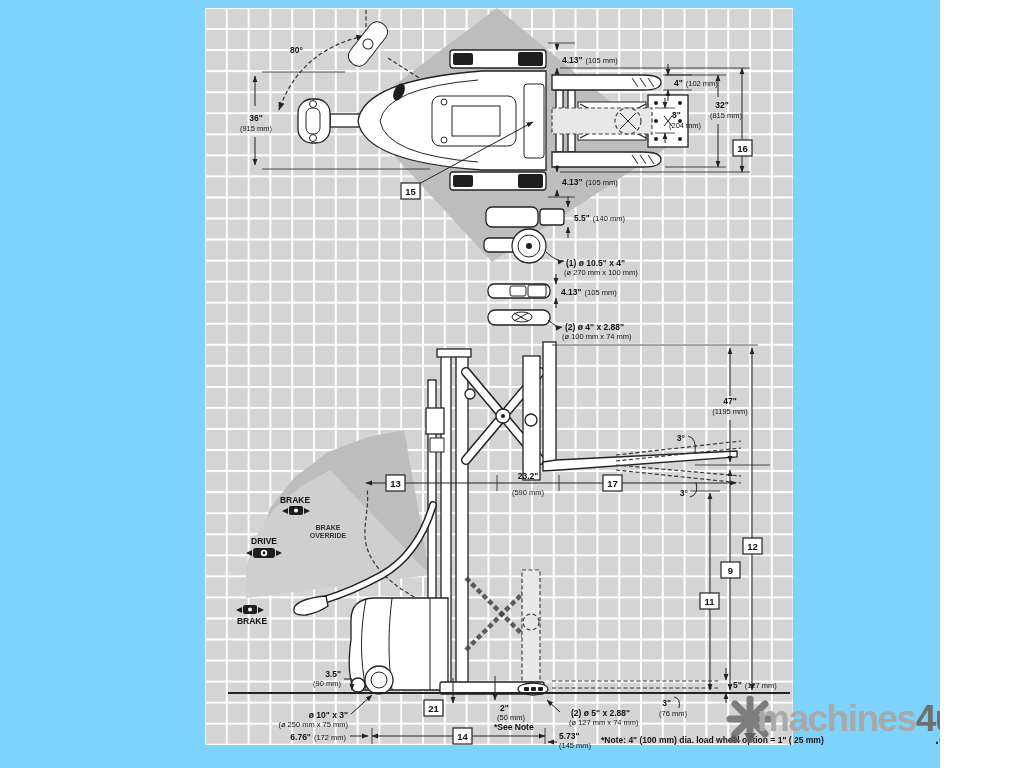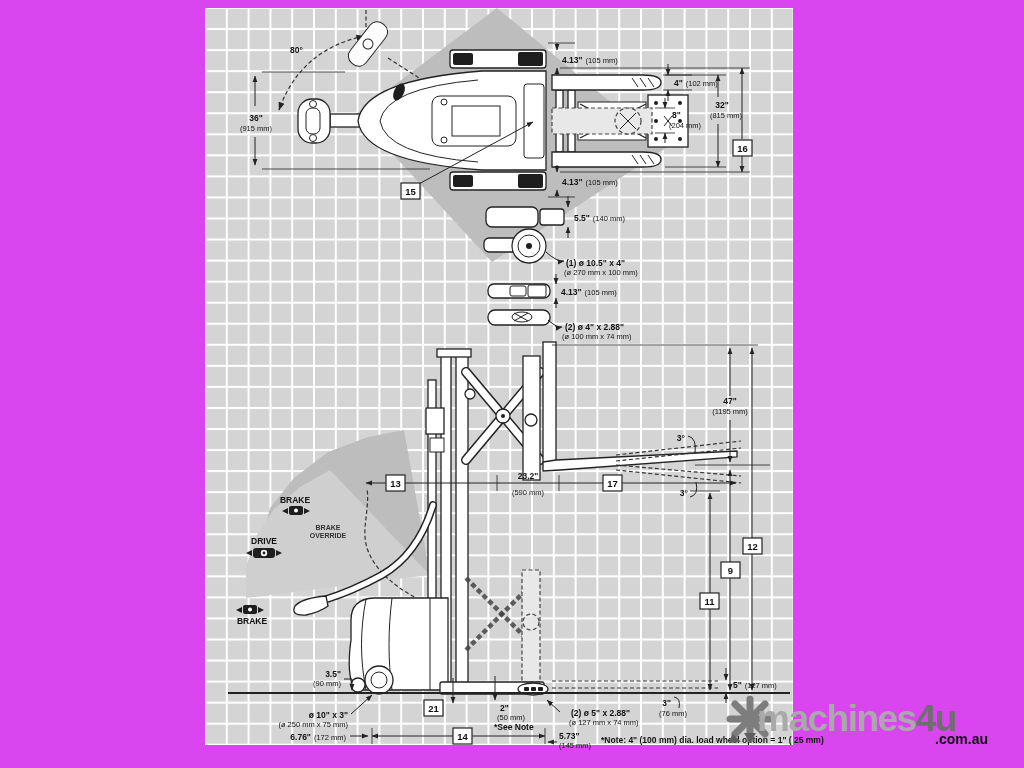--- a/index.html
+++ b/index.html
@@ -1,16 +1,16 @@
 <!DOCTYPE html>
 <html><head>
 <meta charset="utf-8">
 <style>
   html,body{margin:0;padding:0;background:#fff;}
-  #canvas{position:relative;width:1024px;height:768px;background:#d946ef;overflow:hidden;}
+  #canvas{position:relative;width:940px;height:768px;background:#7dd3fc;overflow:hidden;}
   svg{display:block;}
   text{font-family:"Liberation Sans","DejaVu Sans",sans-serif;fill:#111;}
   .t8{font-size:8.5px;}
   .t75{font-size:7.5px;}
   .t7{font-size:7px;}
   .b{font-weight:bold;}
   .gry{fill:#333;}
   .mark{font-size:9.5px;font-weight:bold;text-anchor:middle;}
   .ln{stroke:#222;fill:none;stroke-width:1.3;}
   .lt{stroke:#222;fill:none;stroke-width:1;}

